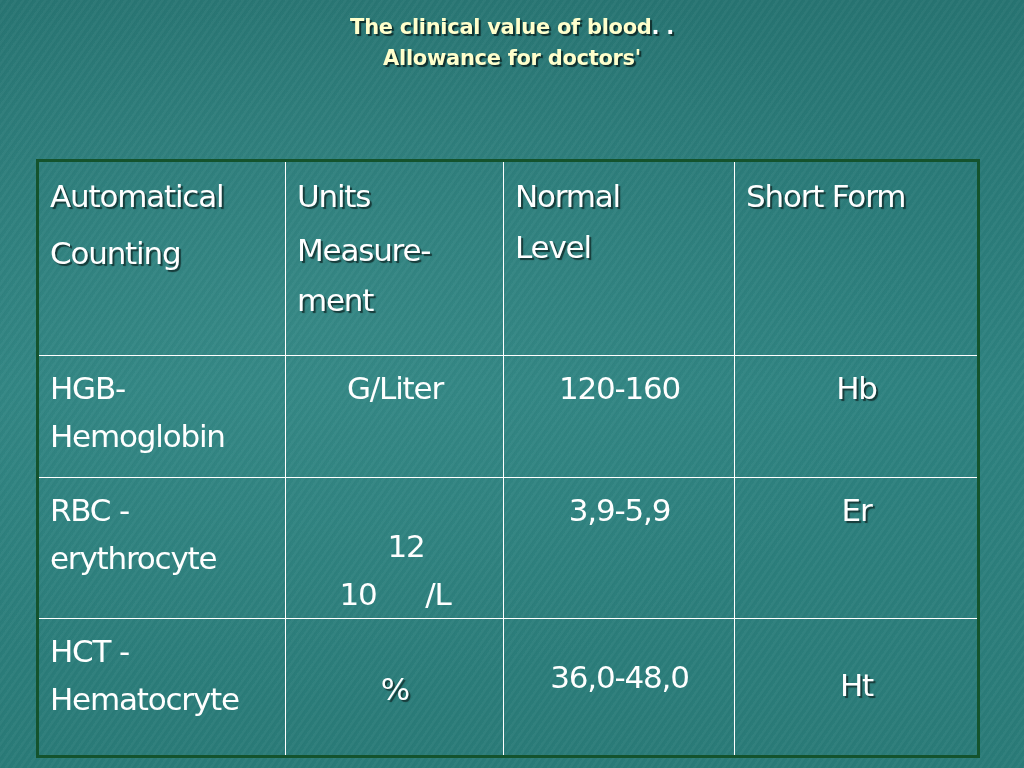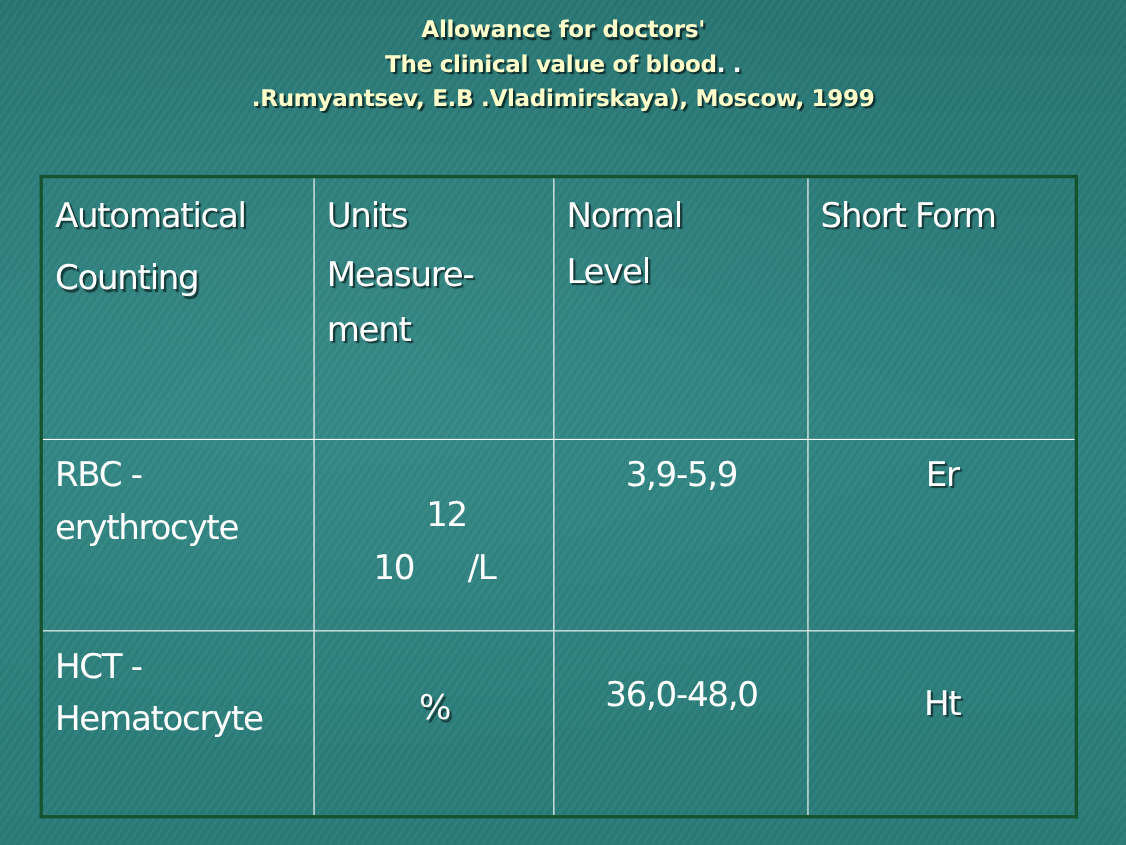--- a/index.html
+++ b/index.html
@@ -57,23 +57,22 @@
     .sup-line { display: block; text-align: center; padding-left: 22px; margin-top: 36px; }
     .unit-line { display: block; text-align: center; word-spacing: 40px; }
     .lower2 { display: block; margin-top: 26px; }
     .lower3 { display: block; margin-top: 34px; text-align: center; }
     .hct-unit { display: block; margin-top: 38px; }
   </style>
 </head>
 <body>
 
 <div class="title-block">
+  <div><span>The clinical value of blood</span><span class="dot">. .</span></div>
   <div>Allowance for doctors'</div>
-  <div><span>The clinical value of blood</span><span class="dot">. .</span></div>
-  <div>.Rumyantsev, E.B .Vladimirskaya), Moscow, 1999</div>
 </div>
 
 <table class="data-table">
   <colgroup>
     <col class="col1">
       <col class="col2">
       <col class="col3">
       <col class="col4">
   </colgroup>
   <tbody>
@@ -89,20 +88,29 @@
     </td>
     <td class="shadow">
       <span class="head-line">Normal</span>
       <span class="normal-level">Level</span>
     </td>
     <td class="shadow">
       <span class="head-line">Short Form</span>
     </td>
   </tr>
 
+  <tr class="r1">
+    <td>
+      <span class="head-line">HGB-</span>
+      <span class="head-line">Hemoglobin</span>
+    </td>
+    <td class="center">G/Liter</td>
+    <td class="center">120-160</td>
+    <td class="center shadow">Hb</td>
+  </tr>
 
   <tr class="r2">
     <td>
       <span class="head-line">RBC -</span>
       <span class="head-line">erythrocyte</span>
     </td>
     <td class="center">
       <span class="sup-line">12</span>
       <span class="unit-line">10 /L</span>
     </td>

